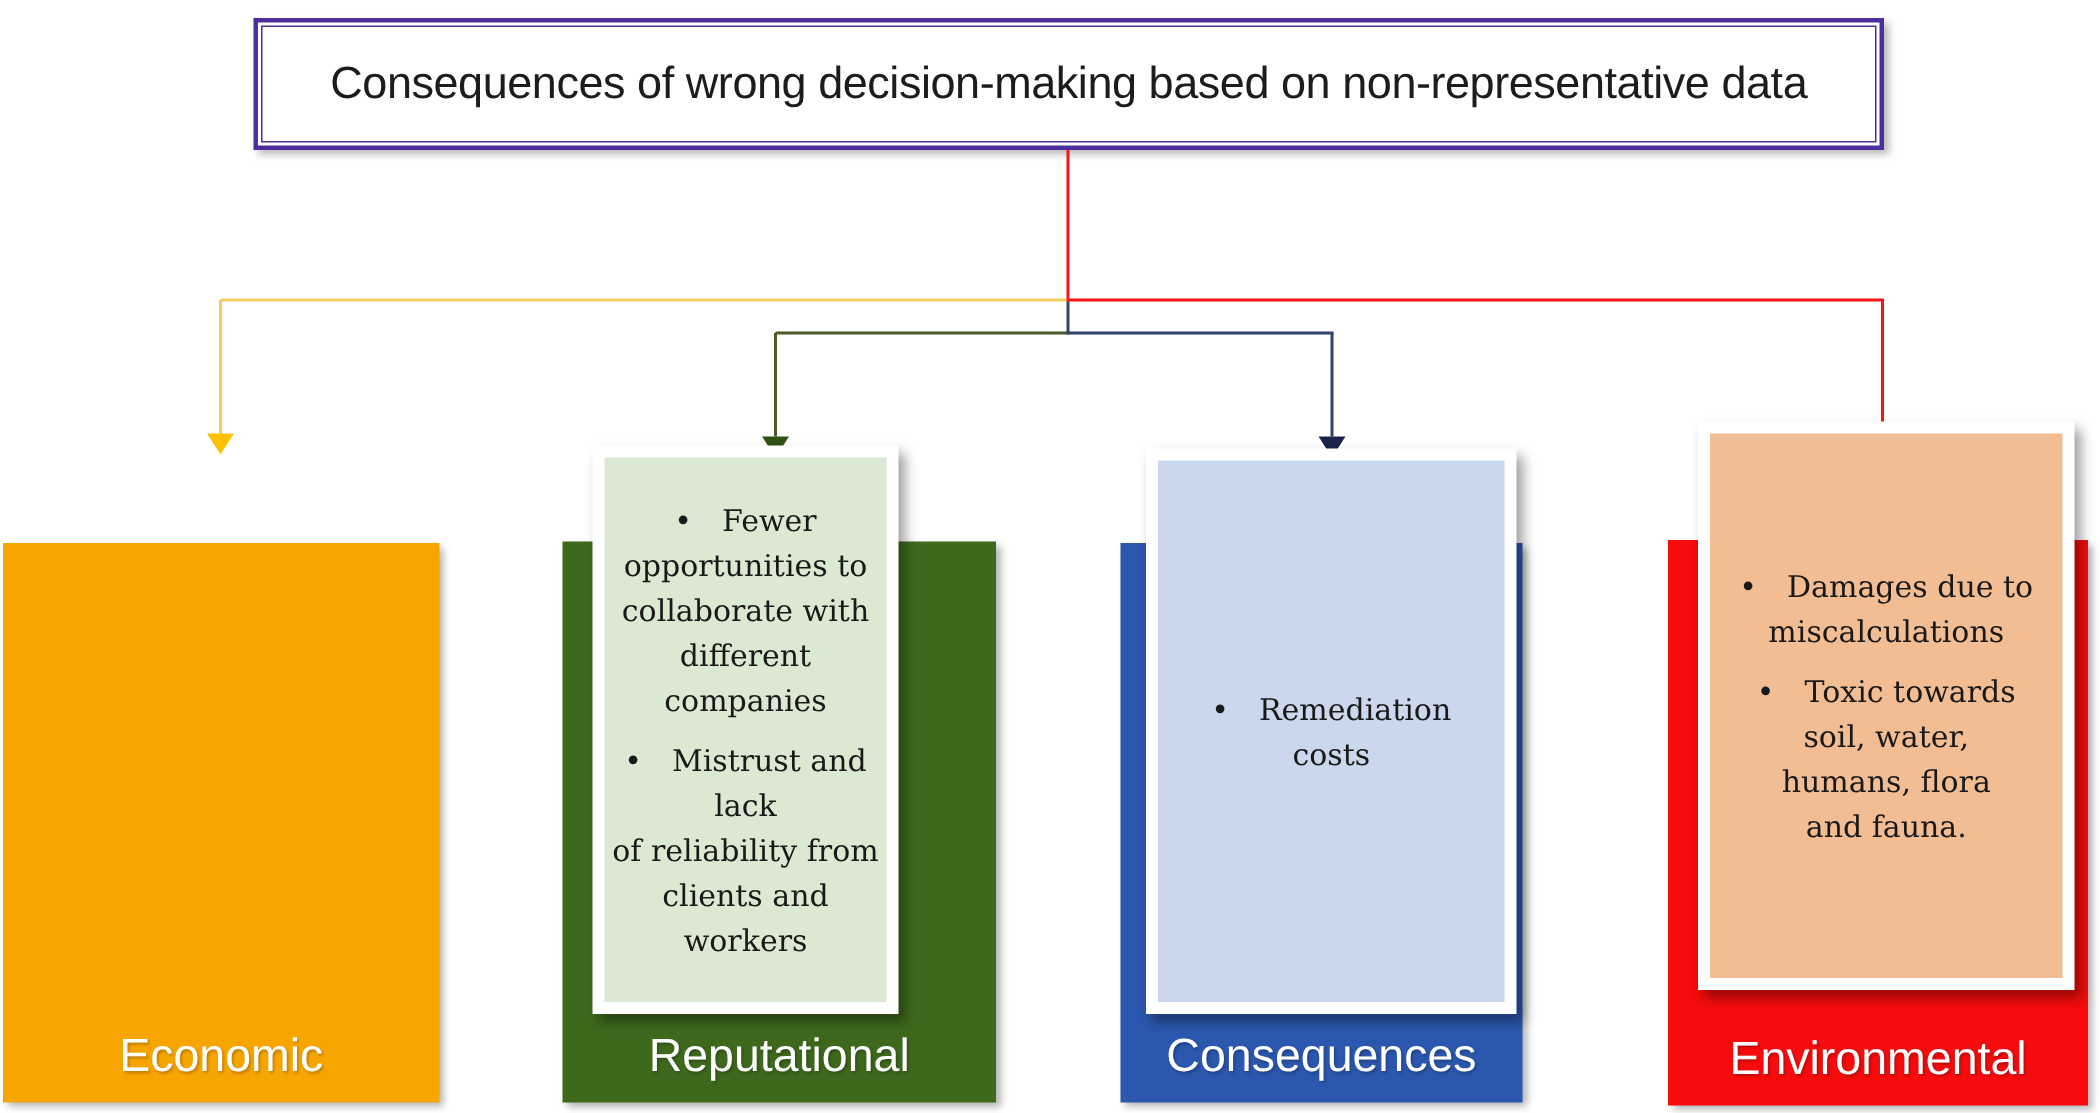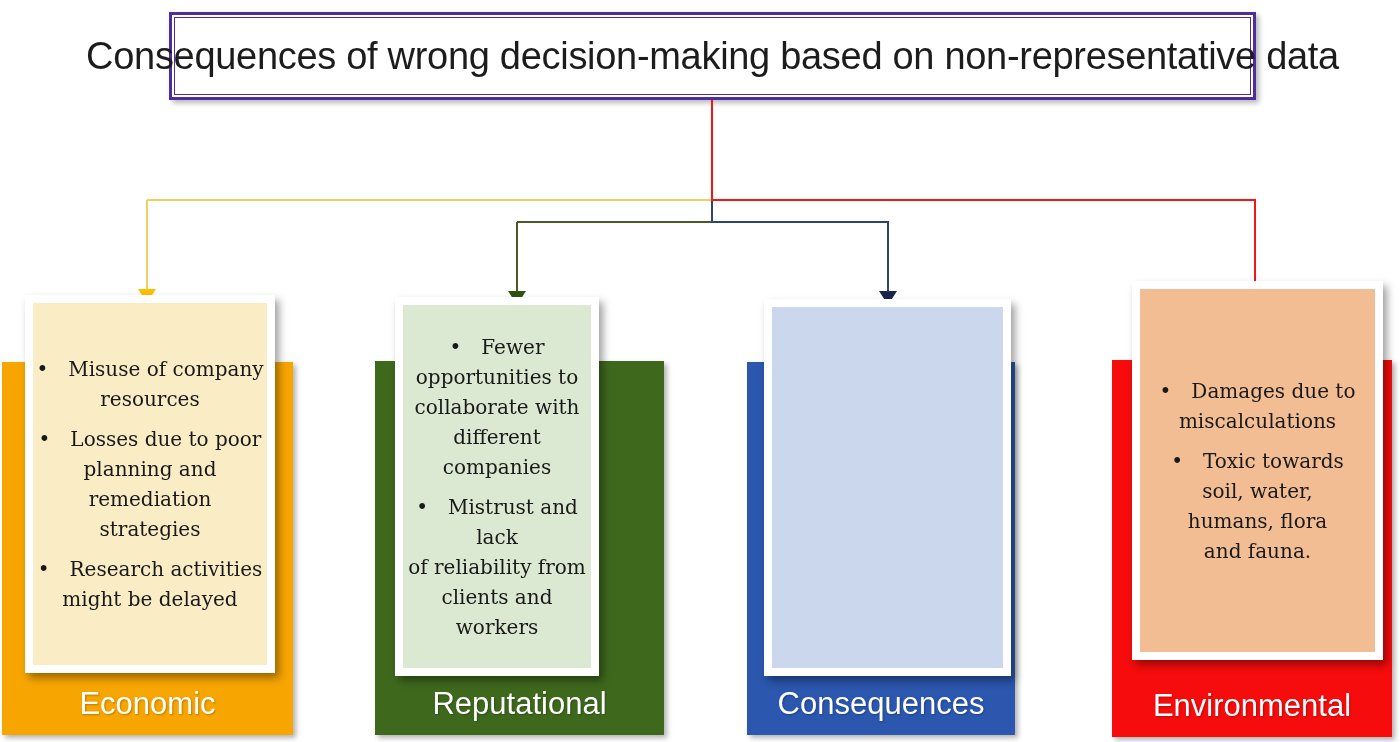--- a/index.html
+++ b/index.html
@@ -5,21 +5,21 @@
   html,body{margin:0;padding:0;background:#fff;}
   #stage{position:relative;width:1400px;height:742px;background:#ffffff;overflow:hidden;
          font-family:"Liberation Sans",sans-serif;}
 
   
   .title-box{position:absolute;left:169px;top:12px;width:1087px;height:88px;
              background:#fff;border:3px solid #4D2E9E;box-sizing:border-box;
              box-shadow:3px 3px 5px rgba(0,0,0,0.28);}
   .title-inner{position:absolute;left:2px;top:2px;right:2px;bottom:2px;
                border:1px solid #4D2E9E;display:flex;align-items:center;justify-content:center;}
-  .title-text{font-size:38px;color:#1c1c1c;letter-spacing:-0.3px;white-space:nowrap;}
+  .title-text{font-size:30px;color:#1c1c1c;letter-spacing:-0.3px;white-space:nowrap;}
 
   
   .line{position:absolute;}
   .stem-top   {left:711px;top:100px;width:2px;height:101px;}
   .h1-left    {left:147px;top:199px;width:566px;height:2px;}
   .h1-right   {left:711px;top:199px;width:545px;height:2px;}
   .v-yellow   {left:146px;top:200px;width:2px;height:89px;}
   .stem-mid   {left:711px;top:200px;width:2px;height:22px;}
   .h2-left    {left:517px;top:221px;width:196px;height:2px;}
   .h2-right   {left:711px;top:221px;width:178px;height:2px;}
@@ -92,49 +92,39 @@
   <div class="panel p1" style="background-color: rgb(62, 105, 29);">
     <div class="panel-label">Reputational</div>
   </div>
   <div class="panel p2" style="background-color: rgb(43, 87, 174);">
     <div class="panel-label">Consequences</div>
   </div>
   <div class="panel p3" style="background-color: rgb(246, 12, 12);">
     <div class="panel-label">Environmental</div>
   </div>
 
-  <div class="card c0">
-    <div class="card-fill" style="background-color: rgb(250, 237, 198);">
-      <div class="bullet">• Misuse of company
-resources</div>
-      <div class="bullet">• Losses due to poor
-planning and
-remediation
-strategies</div>
-      <div class="bullet">• Research activities
-might be delayed</div>
-    </div>
-  </div>
 
   <div class="card c1">
     <div class="card-fill" style="background-color: rgb(219, 232, 210);">
       <div class="bullet">• Fewer
 opportunities to
 collaborate with
 different
 companies</div>
       <div class="bullet">• Mistrust and lack
 of reliability from
 clients and
 workers</div>
     </div>
   </div>
 
   <div class="card c2">
     <div class="card-fill" style="background-color: rgb(203, 215, 236);">
+      <div class="bullet">• Remediation
+costs</div>
     </div>
   </div>
 
   <div class="card c3">
     <div class="card-fill" style="background-color: rgb(242, 189, 146);">
       <div class="bullet">• Damages due to
 miscalculations</div>
       <div class="bullet">• Toxic towards
 soil, water,
 humans, flora

